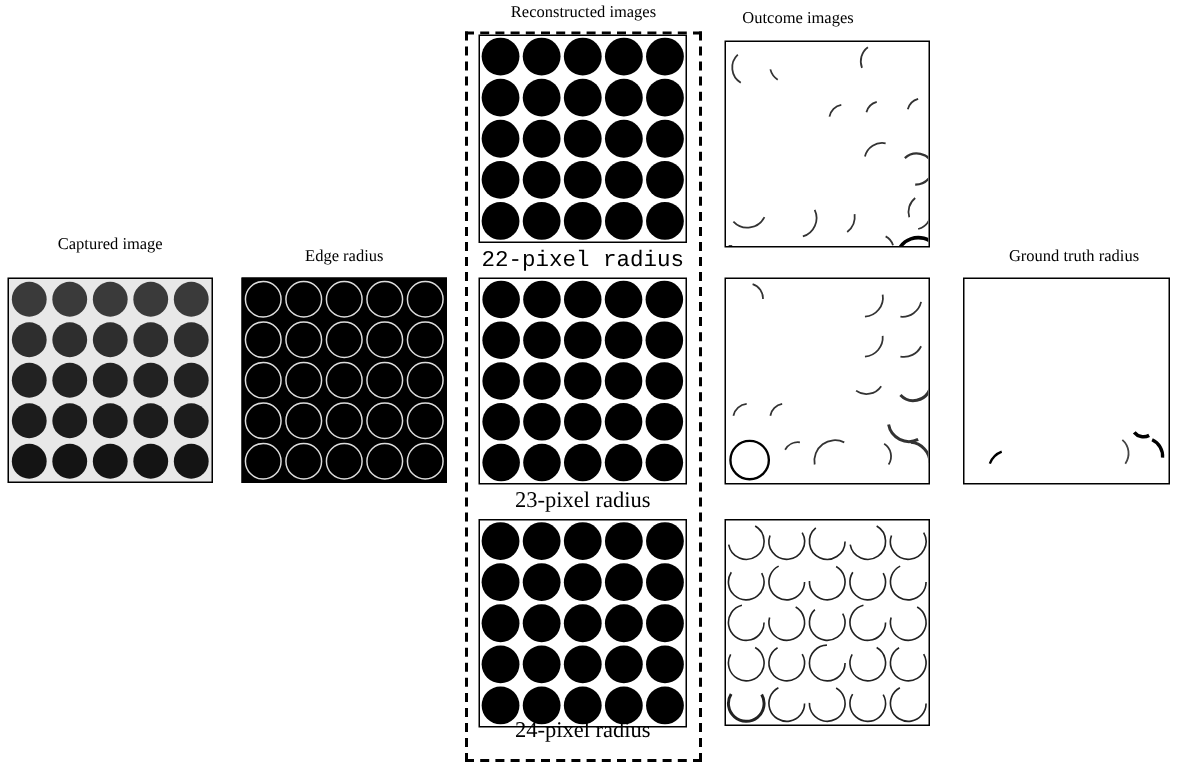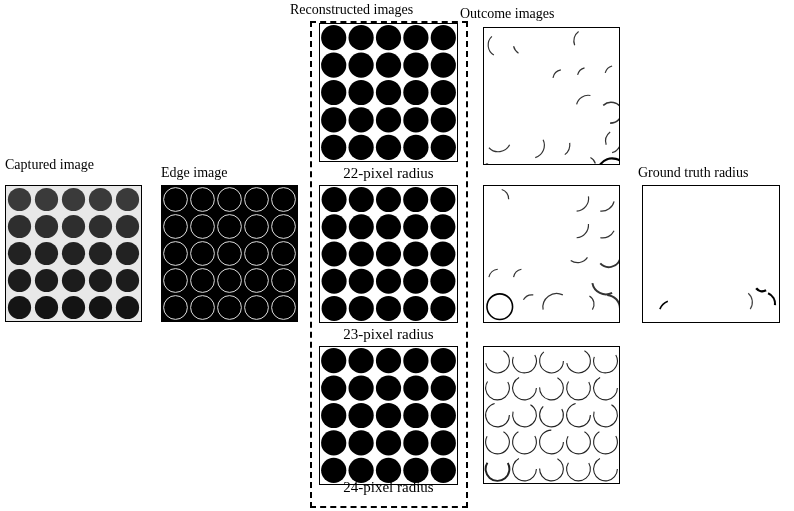--- a/index.html
+++ b/index.html
@@ -1,18 +1,18 @@
 <!DOCTYPE html>
 <html><head>
 <meta charset="utf-8">
 <style>
   html, body { margin:0; padding:0; background:#fff; }
   body { width:794px; height:511px; position:relative; overflow:hidden;
          font-family:"Liberation Serif","DejaVu Serif",serif; color:#000; }
-  .label { position:absolute; font-size:14px; white-space:nowrap; text-align:left; line-height:1; }
+  .label { position:absolute; font-size:11px; white-space:nowrap; text-align:center; line-height:1; }
   .sublabel { position:absolute; font-size:15px; white-space:nowrap; text-align:center; line-height:1; }
   .panel { position:absolute; border:1.5px solid #000; box-sizing:border-box; overflow:hidden; }
   .panel svg { display:block; width:100%; height:100%; }
   .dashed { position:absolute; border:2px dashed #000; box-sizing:border-box; }
 </style>
 </head>
 <body>
 
 <div class="label" style="left:5px; top:158px; width:137px;">Captured image</div>
 <div class="panel" style="left:5px; top:185px; width:137px; height:137px; background:#e8e8e8;">
@@ -38,21 +38,21 @@
       <circle cx="95.89999999999999" cy="95.89999999999999" r="11.782" fill="#1c1c1c"></circle>
       <circle cx="123.3" cy="95.89999999999999" r="11.782" fill="#1c1c1c"></circle>
       <circle cx="13.7" cy="123.3" r="11.782" fill="#141414"></circle>
       <circle cx="41.099999999999994" cy="123.3" r="11.782" fill="#141414"></circle>
       <circle cx="68.5" cy="123.3" r="11.782" fill="#141414"></circle>
       <circle cx="95.89999999999999" cy="123.3" r="11.782" fill="#141414"></circle>
       <circle cx="123.3" cy="123.3" r="11.782" fill="#141414"></circle>
     </svg>
 </div>
 
-<div class="label" style="left:161px; top:166px; width:137px;">Edge image</div>
+<div class="label" style="left:161px; top:166px; width:137px;">Edge radius</div>
 <div class="panel" style="left:161px; top:185px; width:137px; height:137px; background:#000;">
   <svg id="edge-svg" viewBox="0 0 137 137">
       <circle cx="13.7" cy="13.7" r="12.056" fill="none" stroke="#ddd" stroke-width="1"></circle>
       <circle cx="41.099999999999994" cy="13.7" r="12.056" fill="none" stroke="#ddd" stroke-width="1"></circle>
       <circle cx="68.5" cy="13.7" r="12.056" fill="none" stroke="#ddd" stroke-width="1"></circle>
       <circle cx="95.89999999999999" cy="13.7" r="12.056" fill="none" stroke="#ddd" stroke-width="1"></circle>
       <circle cx="123.3" cy="13.7" r="12.056" fill="none" stroke="#ddd" stroke-width="1"></circle>
       <circle cx="13.7" cy="41.099999999999994" r="12.056" fill="none" stroke="#ddd" stroke-width="1"></circle>
       <circle cx="41.099999999999994" cy="41.099999999999994" r="12.056" fill="none" stroke="#ddd" stroke-width="1"></circle>
       <circle cx="68.5" cy="41.099999999999994" r="12.056" fill="none" stroke="#ddd" stroke-width="1"></circle>
@@ -101,21 +101,21 @@
       <circle cx="69.5" cy="97.3" r="12.788" fill="#000"></circle>
       <circle cx="97.3" cy="97.3" r="12.788" fill="#000"></circle>
       <circle cx="125.10000000000001" cy="97.3" r="12.788" fill="#000"></circle>
       <circle cx="13.9" cy="125.10000000000001" r="12.788" fill="#000"></circle>
       <circle cx="41.7" cy="125.10000000000001" r="12.788" fill="#000"></circle>
       <circle cx="69.5" cy="125.10000000000001" r="12.788" fill="#000"></circle>
       <circle cx="97.3" cy="125.10000000000001" r="12.788" fill="#000"></circle>
       <circle cx="125.10000000000001" cy="125.10000000000001" r="12.788" fill="#000"></circle>
     </svg>
 </div>
-<div class="sublabel" style="left:319px; top:166px; width:139px;">22-pixel radius</div>
+<div class="sublabel" style="left:319px; top:166px; width:139px;font-family:Liberation Mono, monospace;">22-pixel radius</div>
 
 <div class="panel" style="left:319px; top:185px; width:139px; height:138px; background:#fff;">
   <svg class="recon-svg" viewBox="0 0 139 139">
       <circle cx="13.9" cy="13.9" r="12.788" fill="#000"></circle>
       <circle cx="41.7" cy="13.9" r="12.788" fill="#000"></circle>
       <circle cx="69.5" cy="13.9" r="12.788" fill="#000"></circle>
       <circle cx="97.3" cy="13.9" r="12.788" fill="#000"></circle>
       <circle cx="125.10000000000001" cy="13.9" r="12.788" fill="#000"></circle>
       <circle cx="13.9" cy="41.7" r="12.788" fill="#000"></circle>
       <circle cx="41.7" cy="41.7" r="12.788" fill="#000"></circle>

